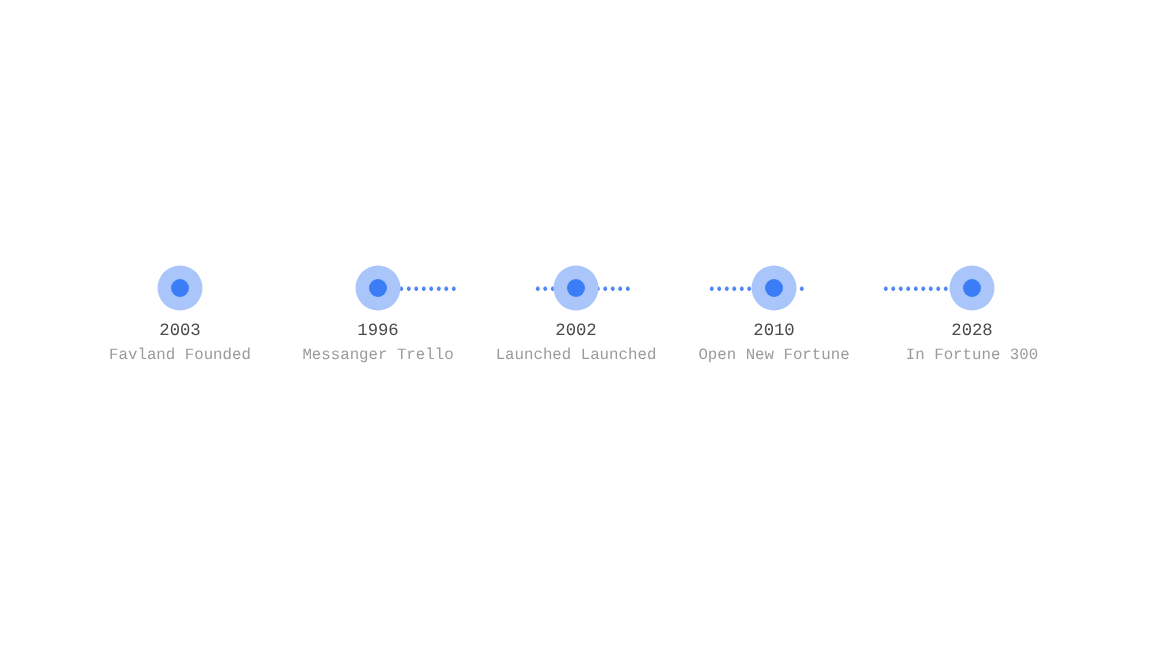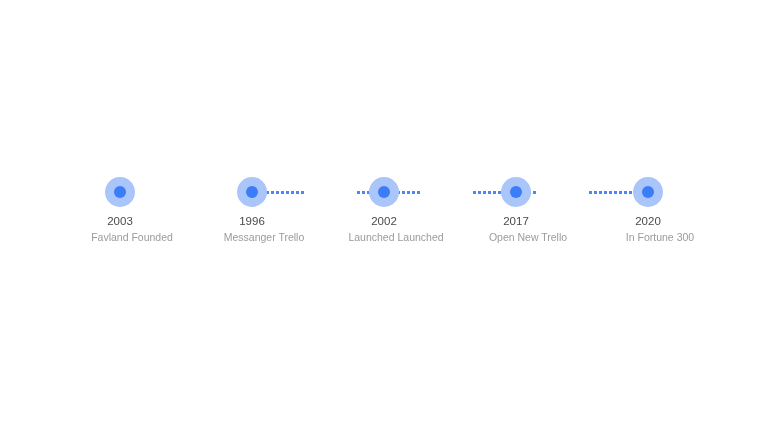--- a/index.html
+++ b/index.html
@@ -14,20 +14,21 @@
     font-family: "Liberation Sans", sans-serif;
     overflow: hidden;
   }
 
   #timeline-widget {
     position: absolute;
     left: 0;
     top: 0;
     width: 768px;
     height: 432px;
+    font-family: Liberation Mono, monospace;
   }
 
   
   #timeline-track {
     position: absolute;
     left: 104px;
     top: 176px;
     width: 560px;
     height: 32px;
     display: flex;
@@ -109,21 +110,20 @@
 
   .caption-label {
     position: absolute;
     left: 50%;
     top: 16px;
     transform: translateX(-50%);
     white-space: nowrap;
     font-size: 10.5px;
     line-height: 14px;
     color: #9b9b9b;
-    margin-left: 12px;
   }
 </style>
 </head>
 <body style="background: rgb(255, 255, 255);">
 
 <div id="timeline-widget">
 
   <div id="timeline-track">
 
     <div class="connector c0" style="background-image: radial-gradient(circle closest-side, rgb(77, 135, 247) 99%, rgba(0, 0, 0, 0) 100%);"></div>
@@ -165,24 +165,24 @@
       <span class="caption-year" style="color: rgb(74, 74, 74);">1996</span>
       <span class="caption-label" style="color: rgb(155, 155, 155);">Messanger Trello</span>
     </div>
 
     <div class="caption">
       <span class="caption-year" style="color: rgb(74, 74, 74);">2002</span>
       <span class="caption-label" style="color: rgb(155, 155, 155);">Launched Launched</span>
     </div>
 
     <div class="caption">
-      <span class="caption-year" style="color: rgb(74, 74, 74);">2017</span>
-      <span class="caption-label" style="color: rgb(155, 155, 155);">Open New Trello</span>
+      <span class="caption-year" style="color: rgb(74, 74, 74);">2010</span>
+      <span class="caption-label" style="color: rgb(155, 155, 155);">Open New Fortune</span>
     </div>
 
     <div class="caption">
-      <span class="caption-year" style="color: rgb(74, 74, 74);">2020</span>
+      <span class="caption-year" style="color: rgb(74, 74, 74);">2028</span>
       <span class="caption-label" style="color: rgb(155, 155, 155);">In Fortune 300</span>
     </div>
 
   </div>
 
 </div>
 
 </body></html>

